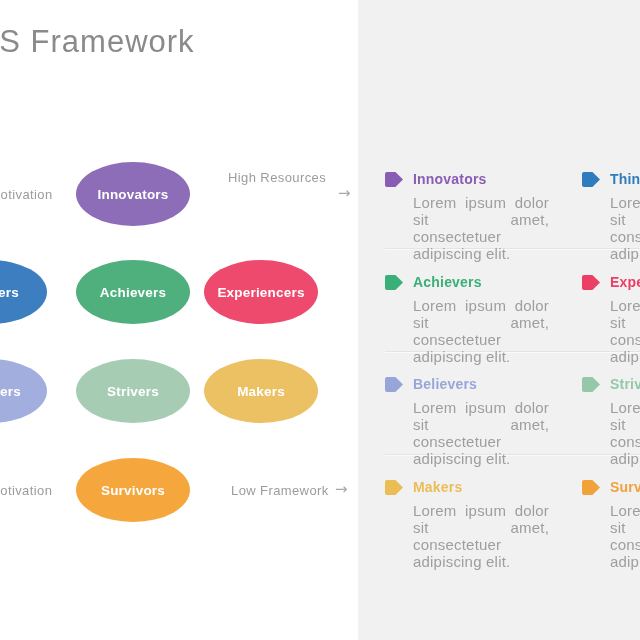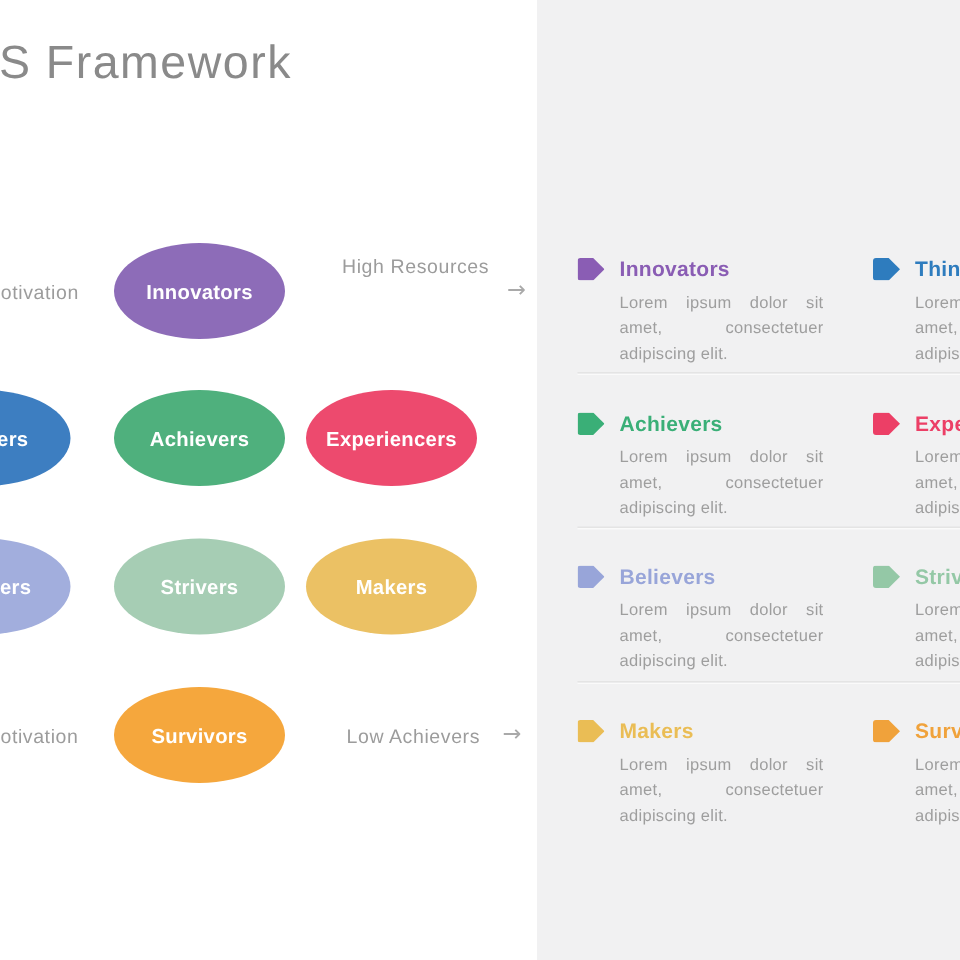--- a/index.html
+++ b/index.html
@@ -71,37 +71,37 @@
   .tag-icon{
     display:block;width:18px;height:15px;margin-top:2px;flex:0 0 18px;
     clip-path:polygon(0 0,58% 0,100% 50%,58% 100%,0 100%);
     border-radius:2px;
   }
   .detail-text h3{
     margin:0;font-size:14px;font-weight:bold;letter-spacing:.2px;
     line-height:18px;white-space:nowrap;
   }
   .detail-text p{
-    margin:6px 0 0 0;width:136px;font-size:11px;line-height:17px;
+    margin:6px 0 0 0;width:136px;font-size:15px;line-height:17px;
     color:#9e9e9e;text-align:justify;letter-spacing:.2px;
   }
 </style>
 </head>
 <body>
 
 <div class="canvas">
   <div class="panel-right"></div>
 
   <h1 class="title">VALS Framework</h1>
 
   <div class="axis-label motiv-high">High Motivation</div>
   <div class="axis-label res-high">High Resources</div>
   <div class="arrow arrow-high">→</div>
   <div class="axis-label motiv-low">Low Motivation</div>
-  <div class="axis-label res-low">Low Achievers</div>
+  <div class="axis-label res-low">Low Framework</div>
   <div class="arrow arrow-low">→</div>
 
   <div class="ellipse e-0" style="background-color: rgb(141, 108, 184);">
       <span>Innovators</span>
     </div>
   <div class="ellipse e-1" style="background-color: rgb(61, 126, 193);">
       <span>Thinkers</span>
     </div>
   <div class="ellipse e-2" style="background-color: rgb(79, 176, 125);">
       <span>Achievers</span>

